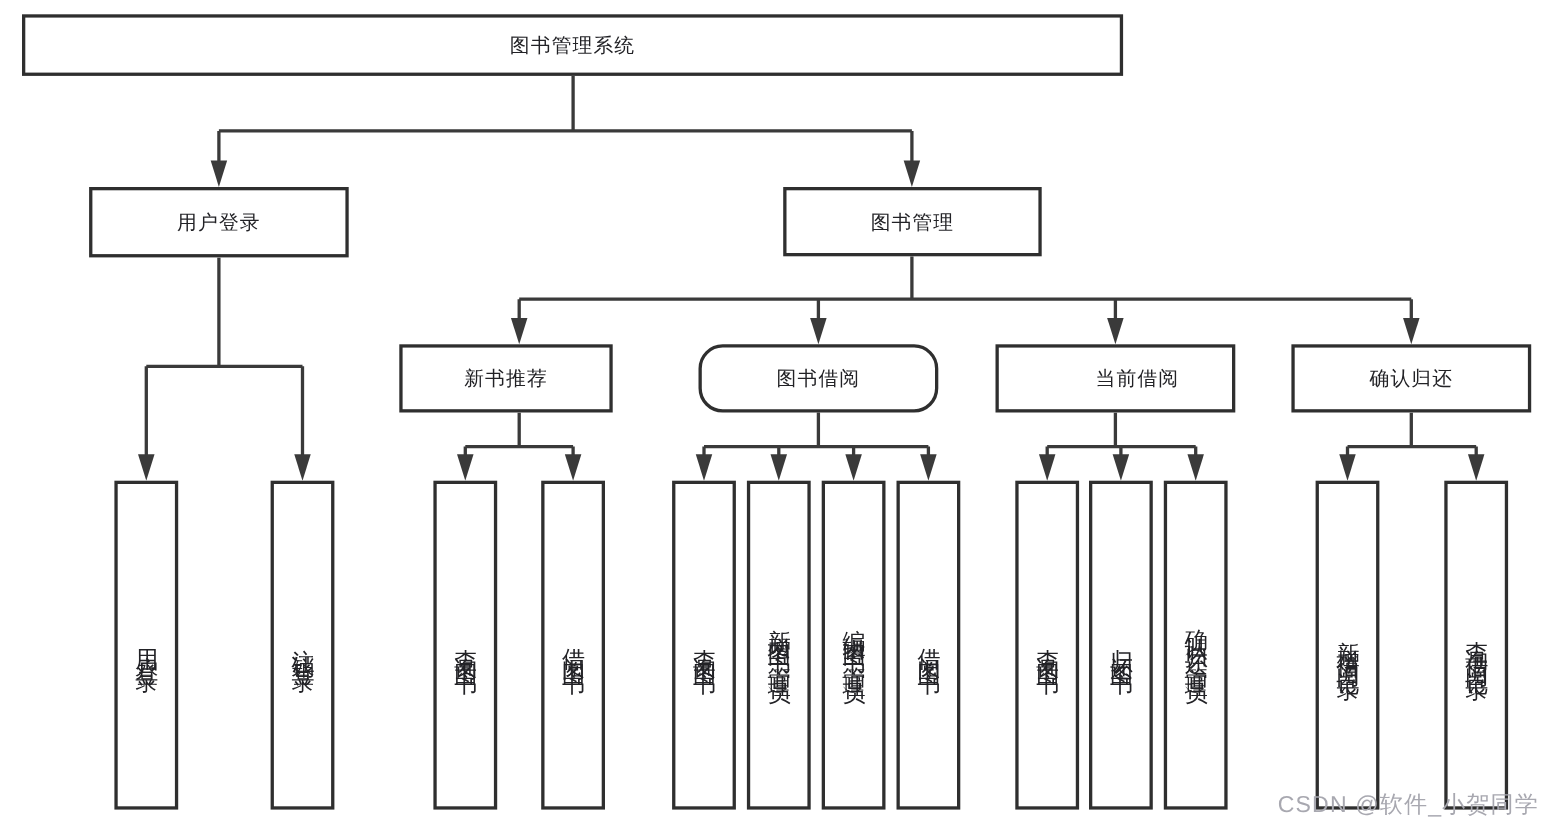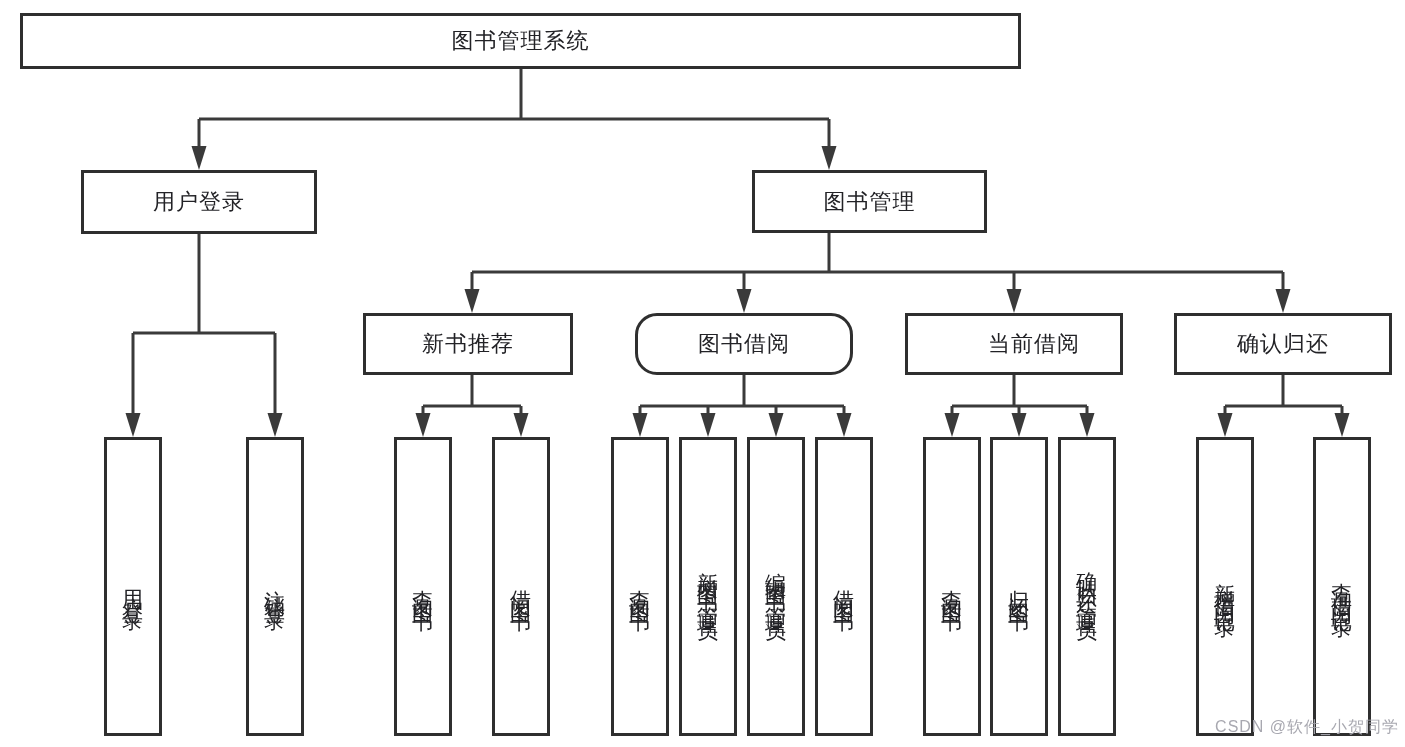--- a/index.html
+++ b/index.html
@@ -24,41 +24,41 @@
   }
   .node {
     position: absolute;
     box-sizing: border-box;
     border: 3px solid #2f2f2f;
     background: #ffffff;
     display: flex;
     align-items: center;
     justify-content: center;
     color: #222226;
-    font-size: 22px;
+    font-size: 18px;
     letter-spacing: 1px;
     white-space: nowrap;
   }
   .leaf {
     width: 58px;
     top: 437px;
     height: 299px;
     font-size: 21px;
   }
   .leaf span {
     writing-mode: vertical-rl;
     text-orientation: mixed;
     letter-spacing: 7px;
     line-height: 1;
   }
   .watermark {
     position: absolute;
     top: 717px;
     right: 6px;
-    font-size: 16px;
+    font-size: 21px;
     color: #a8a8b0;
     letter-spacing: 1px;
     white-space: nowrap;
   }
 </style>
 </head>
 <body>
 
 <div class="stage">
 
@@ -116,23 +116,23 @@
       <polygon points="1011.5,413 1026.5,413 1019,437"></polygon>
       <polygon points="1079.5,413 1094.5,413 1087,437"></polygon>
       <polygon points="1217.5,413 1232.5,413 1225,437"></polygon>
       <polygon points="1334.5,413 1349.5,413 1342,437"></polygon>
     </g>
   </svg>
 
   <div class="node" style="left:20px; top:13px; width:1001px; height:56px;">图书管理系统</div>
 
   <div class="node" style="left:81px; top:170px; width:236px; height:64px;">用户登录</div>
-  <div class="node" style="left:712px; top:170px; width:235px; height:63px;margin-left:40px;">图书管理</div>
+  <div class="node" style="left:712px; top:170px; width:235px; height:63px;">图书管理</div>
 
-  <div class="node" style="left:363px; top:313px; width:210px; height:62px;">新书推荐</div>
+  <div class="node" style="left:363px; top:313px; width:194px; height:62px;">新书推荐</div>
   <div class="node" style="left:635px; top:313px; width:218px; height:62px;border-radius:22px;">图书借阅</div>
   <div class="node" style="left:905px; top:313px; width:218px; height:62px;padding-left:40px;">当前借阅</div>
   <div class="node" style="left:1174px; top:313px; width:218px; height:62px;">确认归还</div>
 
   <div class="node leaf" style="left:104px;">
     <span>用户登录</span>
   </div>
   <div class="node leaf" style="left:246px;">
     <span>注销登录</span>
   </div>

